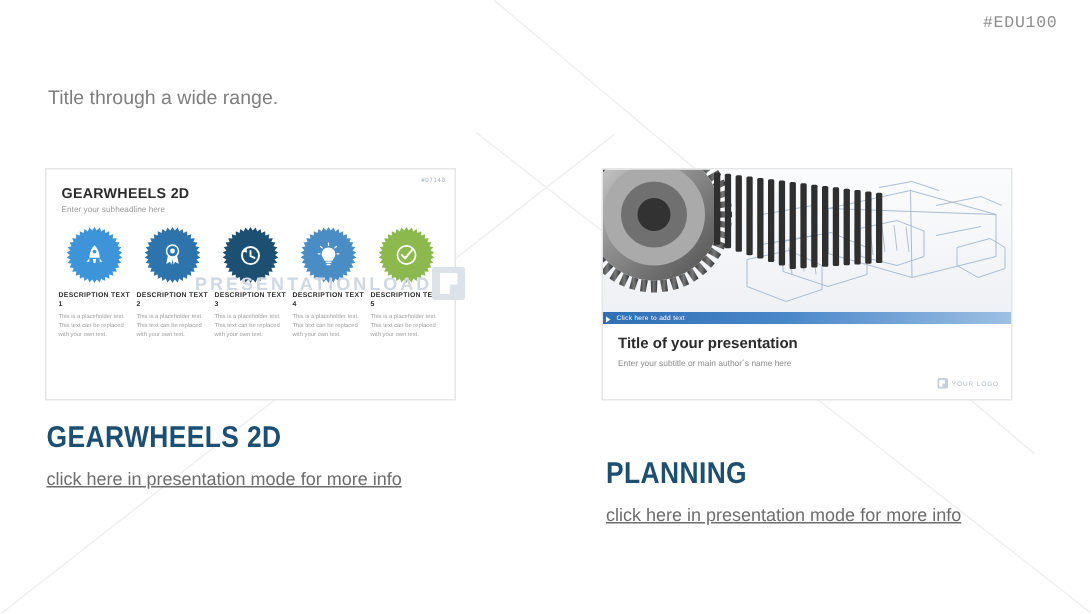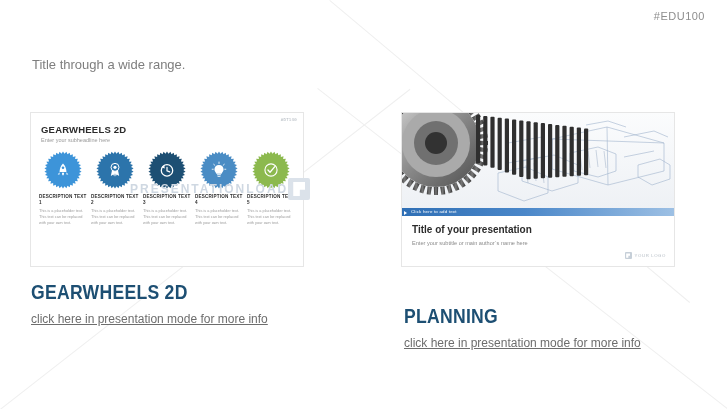--- a/index.html
+++ b/index.html
@@ -11,21 +11,21 @@
   .guides{position:absolute;inset:0;pointer-events:none;z-index:0;}
   .guides i{position:absolute;display:block;background:#efefef;height:1px;transform-origin:0 0;}
   .g1{left:0;top:409px;width:520px;transform:rotate(-38deg);}
   .g2{left:727px;top:409px;width:520px;transform:rotate(218deg);}
   .g3{left:330px;top:0px;width:470px;transform:rotate(40deg);}
 
   .sheet{position:absolute;inset:0;z-index:2;}
 
   #doc-code{
     position:absolute;right:22px;top:10px;font-size:11px;color:#8d8d8d;
-    font-family:Liberation Sans, sans-serif;letter-spacing:0.5px;text-align:right;
+    font-family:Liberation Mono, monospace;letter-spacing:0.5px;text-align:right;
   }
   #page-title{
     position:absolute;left:31px;top:22px;font-size:27px;letter-spacing:.5px;
     color:#262626;font-weight:400;
   }
   #page-subtitle{
     position:absolute;left:32px;top:57px;font-size:13px;color:#7e7e7e;font-weight:400;
   }
 
   

